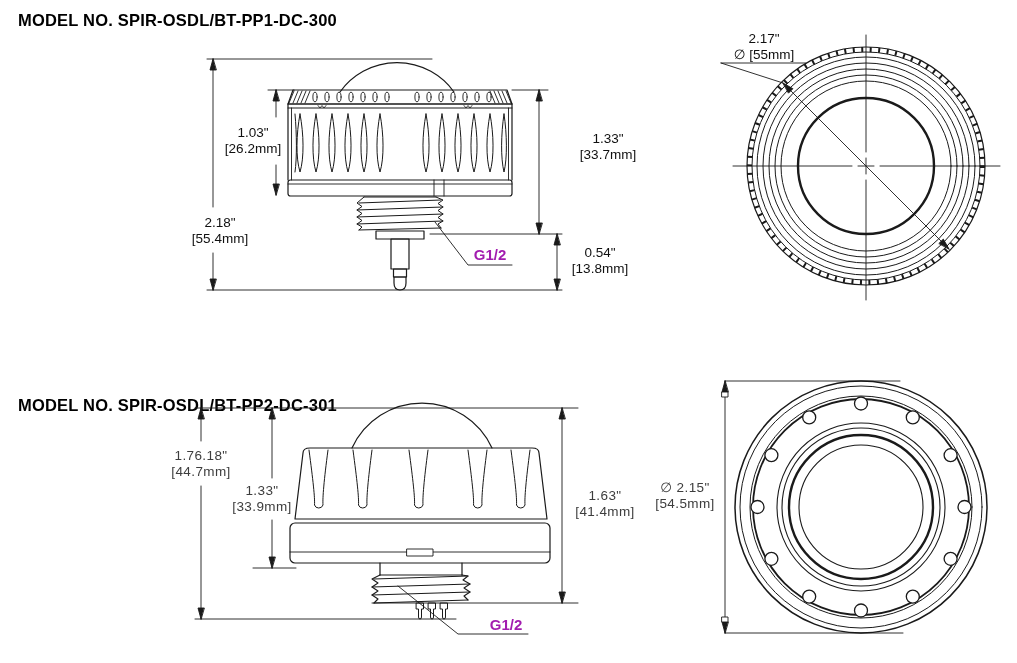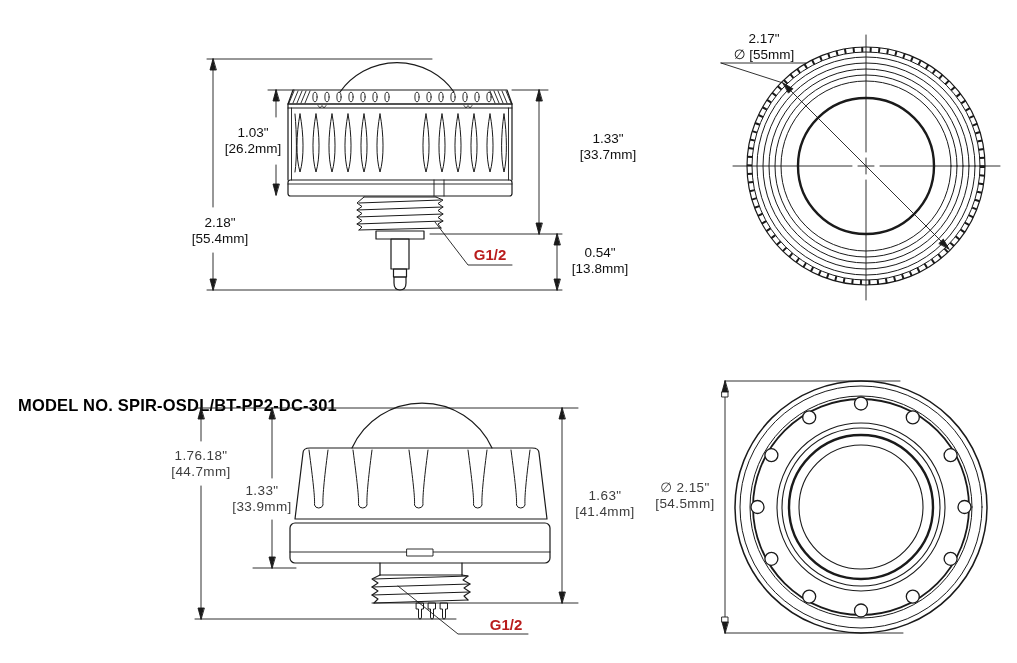--- a/index.html
+++ b/index.html
@@ -8,27 +8,28 @@
          font-family:"Liberation Sans",sans-serif;}
   svg{position:absolute;left:0;top:0;}
   svg path,svg line,svg circle,svg rect,svg polyline,svg ellipse{vector-effect:non-scaling-stroke;}
   .title{position:absolute;left:18px;font:bold 16.5px/20px "Liberation Sans",sans-serif;
          color:#000;letter-spacing:.2px;white-space:nowrap;}
   .dim-label{position:absolute;transform:translate(-50%,-50%);text-align:center;
          font:13.5px/15.5px "Liberation Sans",sans-serif;color:#101010;white-space:nowrap;
          background:#fff;padding:0 2px;}
   .dim-label.thin{color:#3d3d3d;letter-spacing:.4px;}
   .g-label{position:absolute;transform:translate(-50%,-50%);
-         font:600 15px/16px "Liberation Sans",sans-serif;color:#b91c1c;white-space:nowrap;text-align:right;}
+         font:600 15px/16px "Liberation Sans",sans-serif;color:#a21caf;white-space:nowrap;text-align:right;}
 </style>
 </head>
 <body>
 
 <div id="stage">
 
+  <div class="title" style="top:10px;">MODEL NO. SPIR-OSDL/BT-PP1-DC-300</div>
   <div class="title" style="top:352px;margin-top:43px;">MODEL NO. SPIR-OSDL/BT-PP2-DC-301</div>
 
   <svg width="1017" height="663" viewBox="0 0 1017 663" fill="none" stroke="#1a1a1a" stroke-width="1.2" stroke-linecap="round" stroke-linejoin="round">
 
     <g>
 
       <path d="M340,92 A70,70 0 0 1 454,92"></path>
 
       <path d="M288,104 L293,90 L507,90 L512,104 Z"></path>
       <g stroke-width="0.9">

